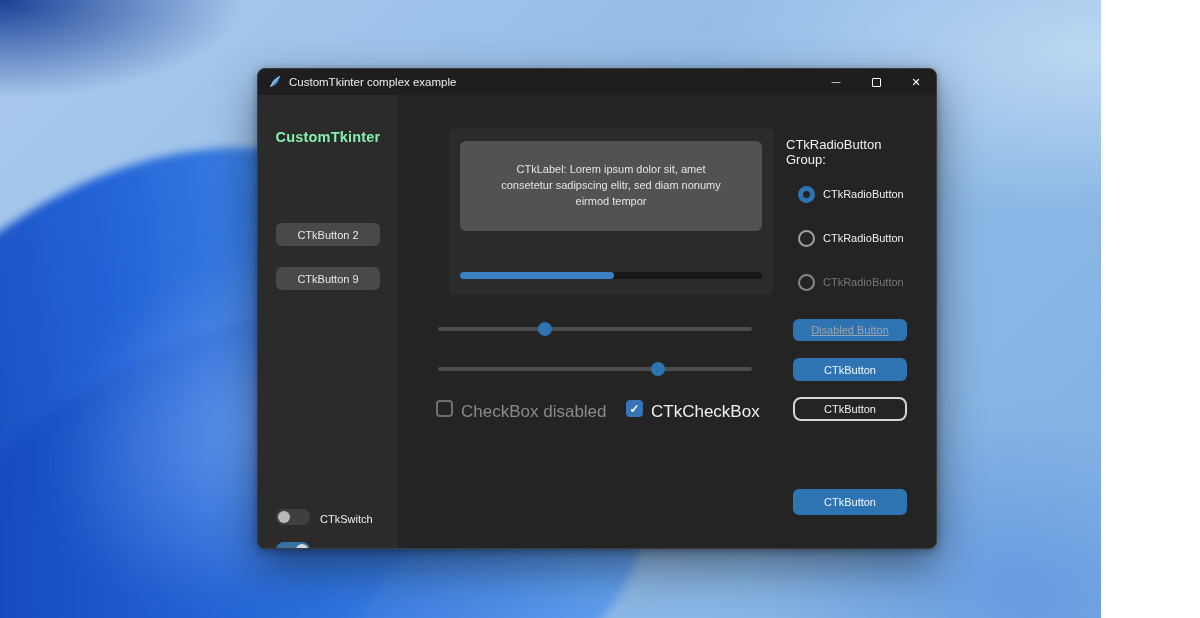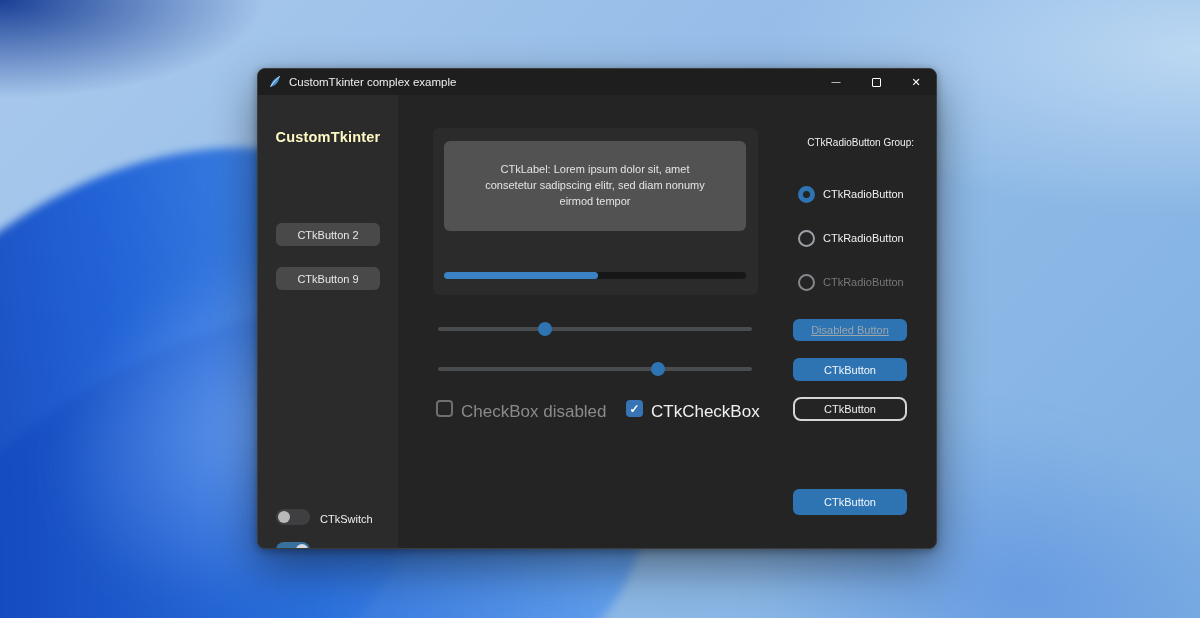--- a/index.html
+++ b/index.html
@@ -1,20 +1,20 @@
 <!DOCTYPE html>
 <html><head>
 <meta charset="utf-8">
 <style>
   * { margin: 0; padding: 0; box-sizing: border-box; }
   html, body { width: 1200px; height: 618px; font-family: "Liberation Sans", sans-serif; }
 
   
   .desktop {
-    position: relative; width: 1200px; height: 618px; overflow: hidden;
+    position: relative; width: 1101px; height: 618px; overflow: hidden;
     background:
       radial-gradient(22% 16% at 0% 0%, #1a3f96 0%, rgba(26,63,150,0) 100%),
       radial-gradient(60% 45% at 100% 8%, #bcd8f2 0%, rgba(188,216,242,0) 60%),
       radial-gradient(50% 40% at 0% 100%, #c2dcf6 0%, rgba(194,220,246,0) 55%),
       linear-gradient(135deg, #a9c9ec 0%, #95bde8 45%, #7fb0e2 100%);
   }
   .petal { position: absolute; }
   .petal-1 {
     left: -150px; top: 170px; width: 640px; height: 540px;
     background: linear-gradient(120deg, #0a2f9e 0%, #1d5fd6 45%, #4c93ea 82%);
@@ -61,21 +61,21 @@
   }
   .win-btn .max-square { width: 9px; height: 9px; border: 1px solid #ffffff; border-radius: 1px; display: block; }
 
   
   .sidebar {
     position: absolute; left: 0; top: 26px; width: 140px; height: 455px;
     background: #2b2b2b;
   }
   .sidebar-title {
     position: absolute; top: 34px; width: 140px; text-align: center;
-    color: #fef9c3; font-size: 14.5px; font-weight: bold; letter-spacing: .2px;
+    color: #86efac; font-size: 14.5px; font-weight: bold; letter-spacing: .2px;
   }
   .side-btn {
     position: absolute; left: 18px; width: 104px; height: 23px;
     background: #494949; border-radius: 6px;
     display: flex; align-items: center; justify-content: center;
     color: #e8e8e8; font-size: 11px; cursor: pointer;
   }
   .side-btn-1 { top: 84px; margin-top: 44px; } .side-btn-2 { top: 128px; } .side-btn-3 { top: 172px; }
 
   .switch-row { position: absolute; left: 18px; height: 16px; display: flex; align-items: flex-end; }
@@ -87,21 +87,21 @@
   .switch-knob {
     position: absolute; top: 2px; width: 12px; height: 12px; border-radius: 50%;
     background: #b9b9b9;
   }
   .switch-track .switch-knob { left: 2px; }
   .switch-track.on .switch-knob { left: auto; right: 2px; background: #d7dbdf; }
   .switch-label { margin-left: 10px; color: #f0f0f0; font-size: 11px; }
 
   
   .frame {
-    position: absolute; left: 175px; top: 59px; width: 325px; height: 167px;
+    position: absolute; left: 191px; top: 59px; width: 325px; height: 167px;
     background: #2b2b2b; border-radius: 6px;
   }
   .big-label {
     position: absolute; left: 11px; top: 13px; width: 302px; height: 90px;
     background: #525252; border-radius: 6px;
     display: flex; align-items: center; justify-content: center;
   }
   .big-label span {
     display: block; width: 228px; text-align: center;
     color: #e4e4e4; font-size: 11px; line-height: 1.45;
@@ -144,22 +144,22 @@
     background: #343638; border: 1.5px solid #60646a; border-radius: 6px;
   }
   .entry input {
     width: 100%; height: 100%; background: transparent; border: none; outline: none;
     color: #c8c8c8; font-size: 11px; padding: 0 9px; font-family: "Liberation Sans", sans-serif;
   }
   .entry input::placeholder { color: #7d7d7d; }
 
   
   .group-label {
-    position: absolute; left: 528px; top: 68px; width: 128px; text-align: right;
-    color: #f0f0f0; font-size: 10px;
+    position: absolute; left: 528px; top: 68px; width: 128px; text-align: left;
+    color: #f0f0f0; font-size: 13px;
   }
   .radio { position: absolute; left: 540px; width: 17px; height: 17px; border-radius: 50%; cursor: pointer; }
   .radio-1 { top: 117px; border: 5px solid #2e74b2; }
   .radio-2 { top: 161px; border: 2px solid #9aa0a5; }
   .radio-3 { top: 205px; border: 2px solid #85888b; }
   .radio-label { position: absolute; left: 565px; font-size: 11px; color: #f0f0f0; }
   .radio-label-1 { top: 119px; } .radio-label-2 { top: 163px; }
   .radio-label-3 { top: 207px; color: #777777; }
 
   .r-btn {

